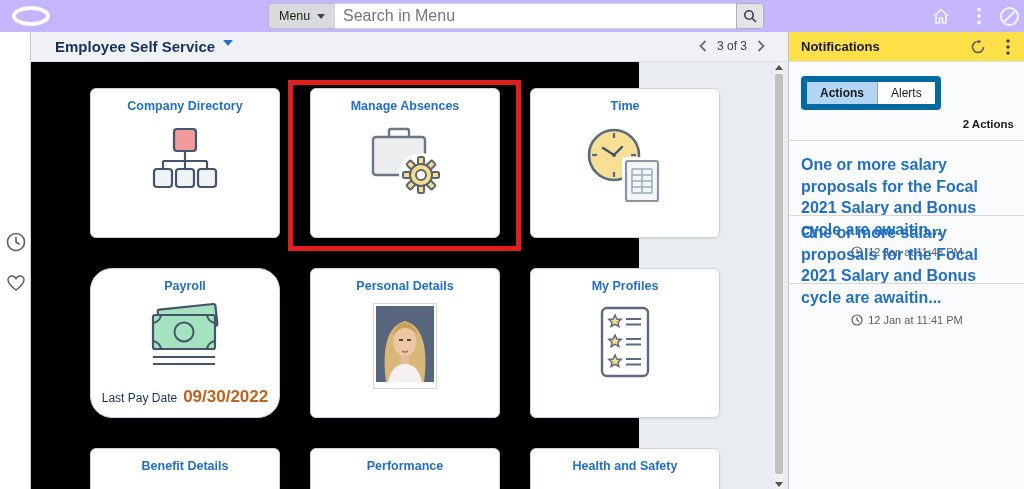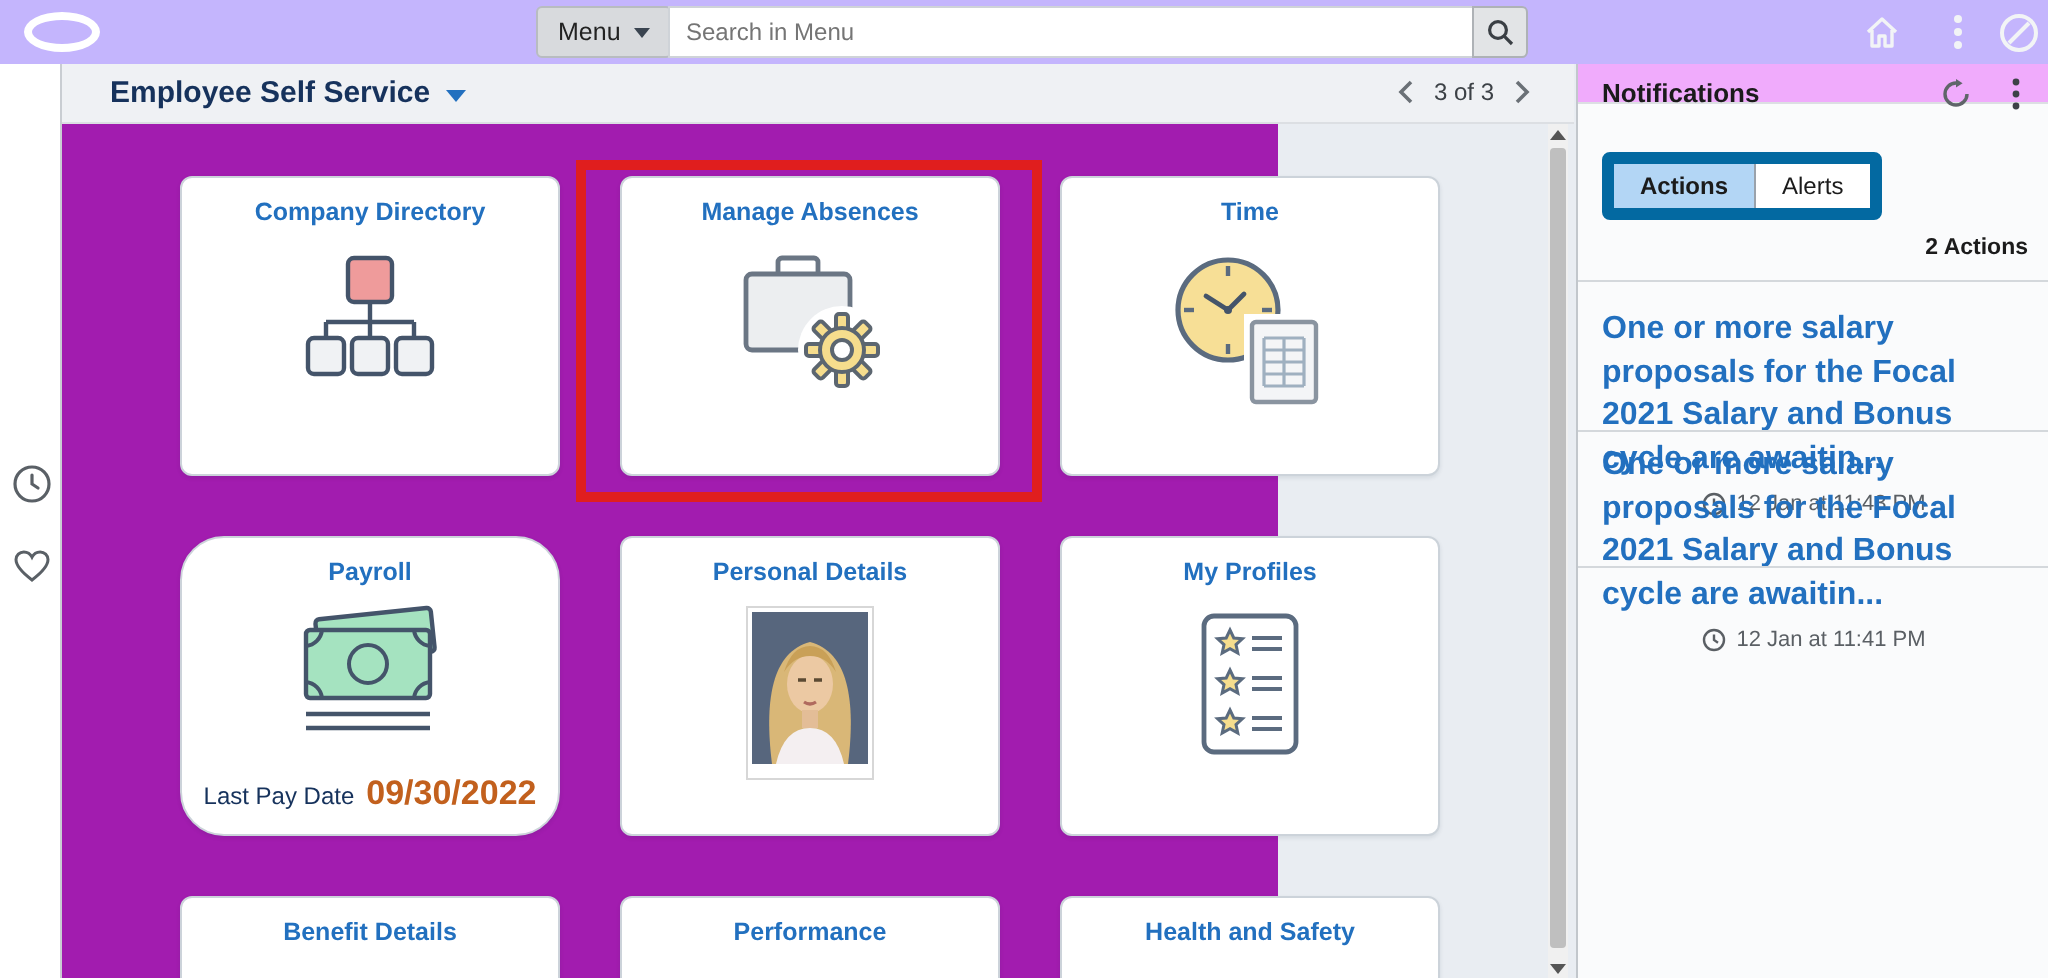--- a/index.html
+++ b/index.html
@@ -10,60 +10,60 @@
   
   .topbar { position:absolute; left:0; top:0; width:1024px; height:32px; background:#c4b5fd; }
   .oracle-logo { position:absolute; left:12px; top:6px; width:38px; height:20px;
     border:4px solid #fff; border-radius:50%/50%; }
   .menu-btn { position:absolute; left:268px; top:3px; height:26px; padding:0 10px;
     background:#d8dadd; border:1px solid #b8bcc0; border-radius:3px;
     font-size:12.5px; color:#222; display:flex; align-items:center; gap:7px; cursor:pointer; }
   .menu-caret { width:0; height:0; border-left:4px solid transparent; border-right:4px solid transparent; border-top:5px solid #3a4450; }
   .search-wrap { position:absolute; left:334px; top:3px; height:26px; width:430px; display:flex; }
   .search-input { flex:1; height:26px; border:1px solid #cfd3d8; border-right:none; padding:0 8px;
-    font-size:12px; color:#333; background:#fff; outline:none; font-family:inherit; }
+    font-size:16px; color:#333; background:#fff; outline:none; font-family:inherit; }
   .search-btn { width:28px; height:26px; background:#e2e4e6; border:1px solid #aeb2b6;
     display:flex; align-items:center; justify-content:center; cursor:pointer; border-radius:0 3px 3px 0; }
   .tb-icon { position:absolute; top:5px; width:22px; height:22px; display:flex; align-items:center; justify-content:center; cursor:pointer; }
 
   
   .left-rail { position:absolute; left:0; top:32px; width:31px; height:457px; background:#fff; border-right:1px solid #c9cdd2; }
   .rail-icon { position:absolute; left:5px; width:22px; height:22px; cursor:pointer; }
 
   
   .page-header { position:absolute; left:31px; top:32px; width:756px; height:30px; background:#eff1f4; border-bottom:1px solid #dcdfe3; }
   .page-title { position:absolute; left:24px; top:6px; font-size:15px; font-weight:bold; color:#16325c;
-    display:flex; align-items:center; gap:8px; cursor:pointer; }
+    display:flex; gap:8px; cursor:pointer; }
   .title-caret { width:0; height:0; border-left:5px solid transparent; border-right:5px solid transparent; border-top:6px solid #2270bf; margin-top:2px; }
   .pager { position:absolute; right:22px; top:7px; display:flex; align-items:center; gap:10px; font-size:12px; color:#3c4146; }
   .pg-chev { cursor:pointer; display:flex; align-items:center; }
 
   
-  .content { position:absolute; left:31px; top:62px; width:608px; height:427px; background:#a21caf; }
+  .content { position:absolute; left:31px; top:62px; width:608px; height:427px; background:#000000; }
   .tile { position:absolute; width:190px; height:150px; background:#fff; border:1px solid #ccd3da;
     border-radius:6px; box-shadow:0 1px 2px rgba(20,40,60,.10); cursor:pointer; }
   .tile-title { text-align:center; margin-top:10px; font-size:12.5px; font-weight:bold; color:#2270bf; }
   .tile-icon { position:absolute; left:0; right:0; top:34px; display:flex; justify-content:center; }
   .tile-footer { position:absolute; left:0; right:0; bottom:10px; text-align:center; }
   .tf-label { font-size:12px; color:#16325c; }
   .tf-value { font-size:17px; font-weight:bold; color:#c2601d; margin-left:6px; }
   .photo-frame { border:1px solid #d7d7d7; background:#fff; padding:2px; }
   .highlight-box { position:absolute; left:257px; top:18px; width:233px; height:171px;
     border:5px solid #e01e1e; pointer-events:none; z-index:5; }
 
   
   .vscroll { position:absolute; left:743px; top:0; width:10px; height:427px; background:#f0f0f0; }
   .vs-arrow { position:absolute; left:0; width:10px; height:10px; display:flex; align-items:center; justify-content:center; cursor:pointer; }
   .vs-thumb { position:absolute; left:1px; width:8px; background:#bfbfbf; border-radius:2px; cursor:pointer; }
   .tri-up { width:0; height:0; border-left:4px solid transparent; border-right:4px solid transparent; border-bottom:5px solid #555; }
   .tri-down { width:0; height:0; border-left:4px solid transparent; border-right:4px solid transparent; border-top:5px solid #555; }
 
   
   .notif { position:absolute; left:788px; top:32px; width:236px; height:457px; background:#fafbfc; border-left:1px solid #c2c7cc; }
-  .notif-header { position:relative; height:20px; background:#f0abfc; border-bottom:1px solid #dcdfe3; }
+  .notif-header { position:relative; height:30px; background:#fde047; border-bottom:1px solid #dcdfe3; }
   .notif-title { position:absolute; left:12px; top:7px; font-size:13px; font-weight:bold; color:#1b1b1b; }
   .nh-icon { position:absolute; top:5px; width:20px; height:20px; display:flex; align-items:center; justify-content:center; cursor:pointer; }
   .tabs { position:absolute; left:12px; top:44px; display:flex; border:6px solid #0369a1; border-radius:4px; overflow:hidden; background:#fff; }
   .tab { padding:4px 13px; font-size:12px; color:#1b1b1b; background:#fff; cursor:pointer; }
   .tab.active { background:#b3d6f5; border-right:1px solid #9aa2ab; font-weight:bold; }
   .count-row { position:absolute; left:0; right:10px; top:86px; text-align:right; font-size:11.5px; font-weight:bold; color:#1b1b1b; }
   .notif-sep { position:absolute; left:0; width:236px; border-top:1px solid #d4d8dc; }
   .n-item { position:absolute; left:12px; width:212px; cursor:pointer; }
   .n-text { font-size:16px; font-weight:bold; color:#2270bf; line-height:1.35; }
   .n-time { margin-top:6px; font-size:11px; color:#5a5f64; display:flex; align-items:center; gap:5px;justify-content:center; }

